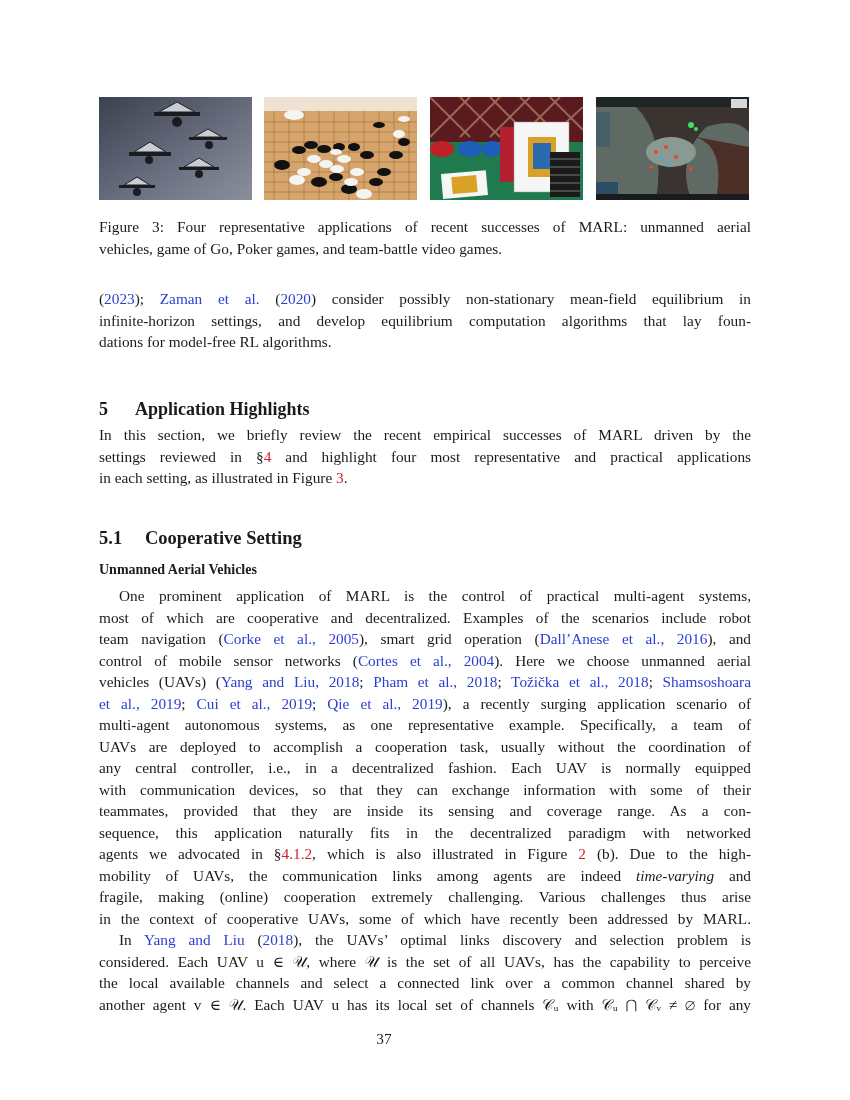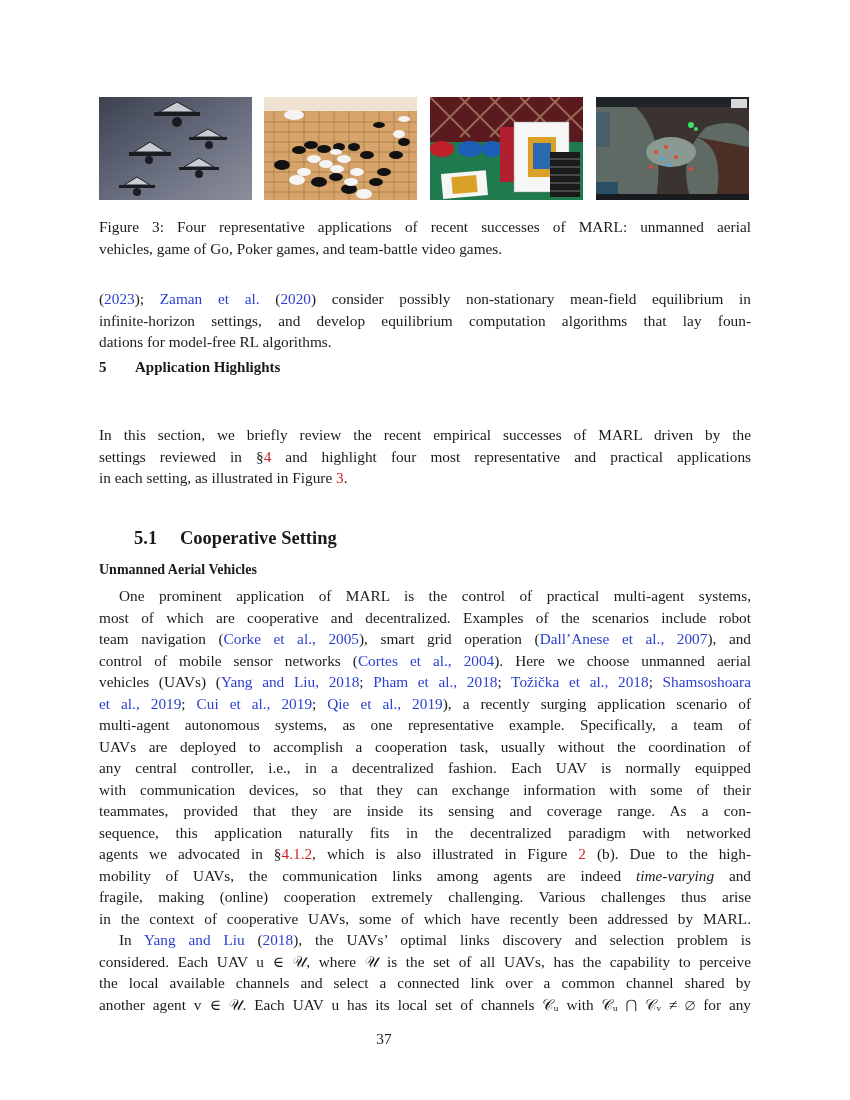--- a/index.html
+++ b/index.html
@@ -7,24 +7,24 @@
          font-family: "Liberation Serif", "DejaVu Serif", serif; color: #1a1a1a; }
   .fig-row { position: absolute; top: 97px; left: 99px; width: 651px; height: 103px; }
   .fig-img { position: absolute; top: 0; width: 153px; height: 103px; overflow: hidden; }
   .fig-img svg { display: block; width: 100%; height: 100%; }
   .caption { position: absolute; left: 99px; top: 216px; width: 652px;
              font-size: 15.3px; line-height: 22px; text-align: left; }
   .para { position: absolute; left: 99px; width: 652px; font-size: 15.3px; line-height: 21.5px;
           text-align: justify; }
   .para .line { display: block; text-align: justify; text-align-last: justify; white-space: nowrap; }
   .para .line.last { text-align-last: left; }
-  .h1 { position: absolute; left: 99px; top: 359px; font-size: 15px; font-weight: bold; }
+  .h1 { position: absolute; left: 99px; top: 399px; font-size: 18px; font-weight: bold; }
   .h1 .num { display: inline-block; width: 36px; }
   .h2 { position: absolute; left: 99px; top: 528px; font-size: 18.5px; font-weight: bold; }
-  .h2 .num { display: inline-block; width: 46px; margin-left: 35px; }
+  .h2 .num { display: inline-block; width: 46px; }
   .h3 { position: absolute; left: 99px; top: 562px; font-size: 14px; font-weight: bold; }
   .cite { color: #2a3fd0; }
   .ref { color: #d0202a; }
   .ind { padding-left: 20px; }
   .page-num { position: absolute; left: 0; width: 768px; top: 1030px; text-align: center;
               font-size: 15.3px; }
   i { }
 </style>
 </head>
 <body>
@@ -179,21 +179,21 @@
 
 <div class="h2">
   <span class="num">5.1</span><span>Cooperative Setting</span>
 </div>
 
 <div class="h3">Unmanned Aerial Vehicles</div>
 
 <div class="para" style="top:585px">
   <span class="line ind">One prominent application of MARL is the control of practical multi-agent systems,</span>
   <span class="line">most of which are cooperative and decentralized. Examples of the scenarios include robot</span>
-  <span class="line"><span>team navigation (</span><a class="cite">Corke et al., 2005</a><span>), smart grid operation (</span><a class="cite">Dall’Anese et al., 2007</a><span>), and</span></span>
+  <span class="line"><span>team navigation (</span><a class="cite">Corke et al., 2005</a><span>), smart grid operation (</span><a class="cite">Dall’Anese et al., 2016</a><span>), and</span></span>
   <span class="line"><span>control of mobile sensor networks (</span><a class="cite">Cortes et al., 2004</a><span>). Here we choose unmanned aerial</span></span>
   <span class="line"><span>vehicles (UAVs) (</span><a class="cite">Yang and Liu, 2018</a>; <a class="cite">Pham et al., 2018</a>; <a class="cite">Tožička et al., 2018</a>; <a class="cite">Shamsoshoara</a></span>
   <span class="line"><a class="cite">et al., 2019</a>; <a class="cite">Cui et al., 2019</a>; <a class="cite">Qie et al., 2019</a><span>), a recently surging application scenario of</span></span>
   <span class="line">multi-agent autonomous systems, as one representative example.  Specifically, a team of</span>
   <span class="line">UAVs are deployed to accomplish a cooperation task, usually without the coordination of</span>
   <span class="line">any central controller, i.e., in a decentralized fashion.  Each UAV is normally equipped</span>
   <span class="line">with communication devices, so that they can exchange information with some of their</span>
   <span class="line">teammates, provided that they are inside its sensing and coverage range.  As a con-</span>
   <span class="line">sequence, this application naturally fits in the decentralized paradigm with networked</span>
   <span class="line"><span>agents we advocated in §</span><a class="ref">4.1.2</a><span>, which is also illustrated in Figure </span><a class="ref">2</a><span> (b). Due to the high-</span></span>

